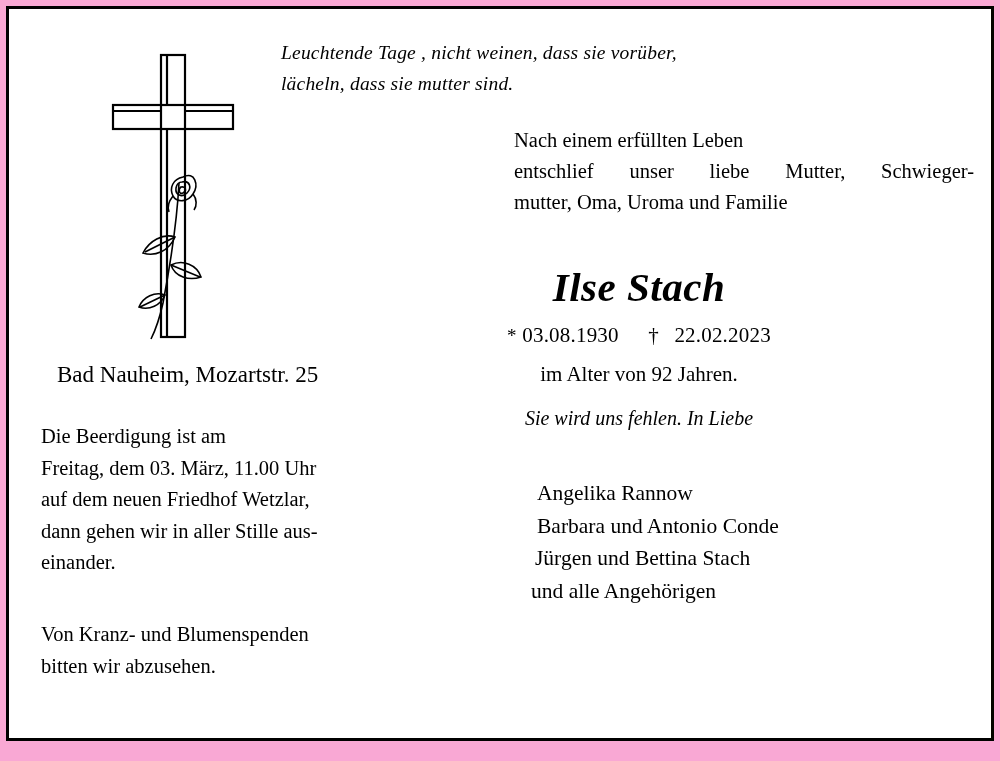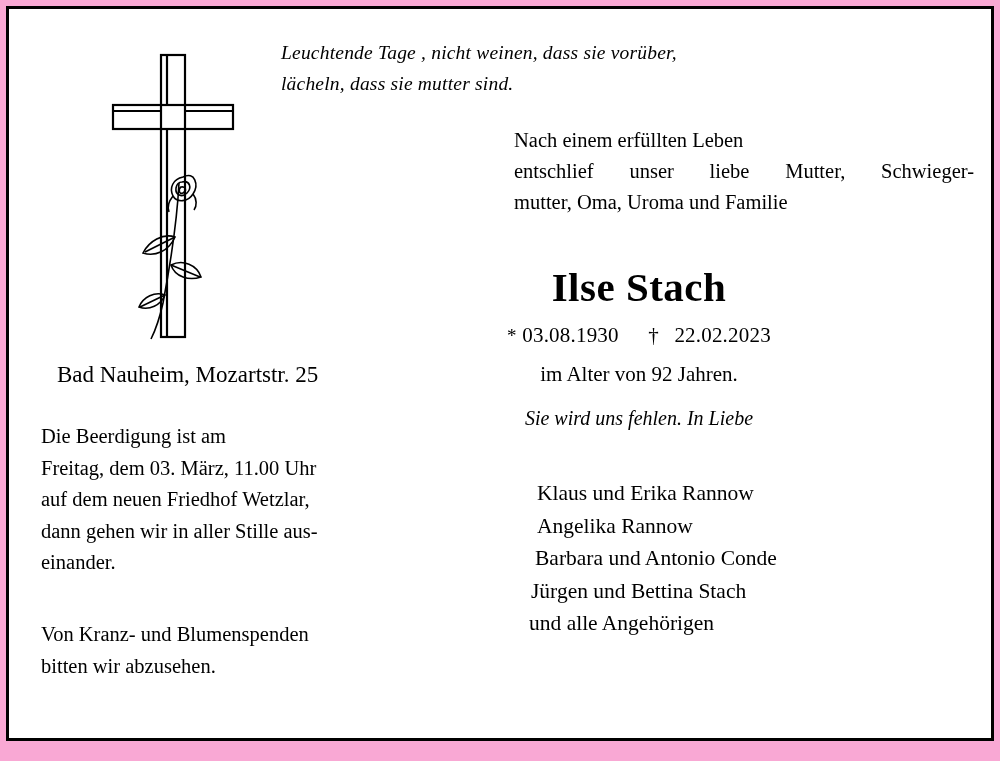--- a/index.html
+++ b/index.html
@@ -75,20 +75,21 @@
 
   .deceased-name {
     position: absolute;
     left: 420px;
     top: 254px;
     width: 420px;
     text-align: center;
     font-size: 41px;
     font-weight: bold;
     letter-spacing: 0.5px;
+    font-style: italic;
   }
 
   .dates {
     position: absolute;
     left: 420px;
     top: 314px;
     width: 420px;
     text-align: center;
     font-size: 21px;
     letter-spacing: 0.2px;
@@ -217,21 +218,20 @@
         <span>03.08.1930</span>
         <span class="cross-sym">†</span>
         <span>22.02.2023</span>
       </div>
 
       <div class="age">im Alter von 92 Jahren.</div>
 
       <div class="farewell">Sie wird uns fehlen. In Liebe</div>
 
       <div class="mourners">
-        <div>Klaus und Erika Rannow</div>
         <div>Angelika Rannow</div>
         <div>Barbara und Antonio Conde</div>
         <div>Jürgen und Bettina Stach</div>
         <div>und alle Angehörigen</div>
       </div>
 
       <div class="address">Bad Nauheim, Mozartstr. 25</div>
 
       <div class="funeral">
         <div>Die Beerdigung ist am</div>

